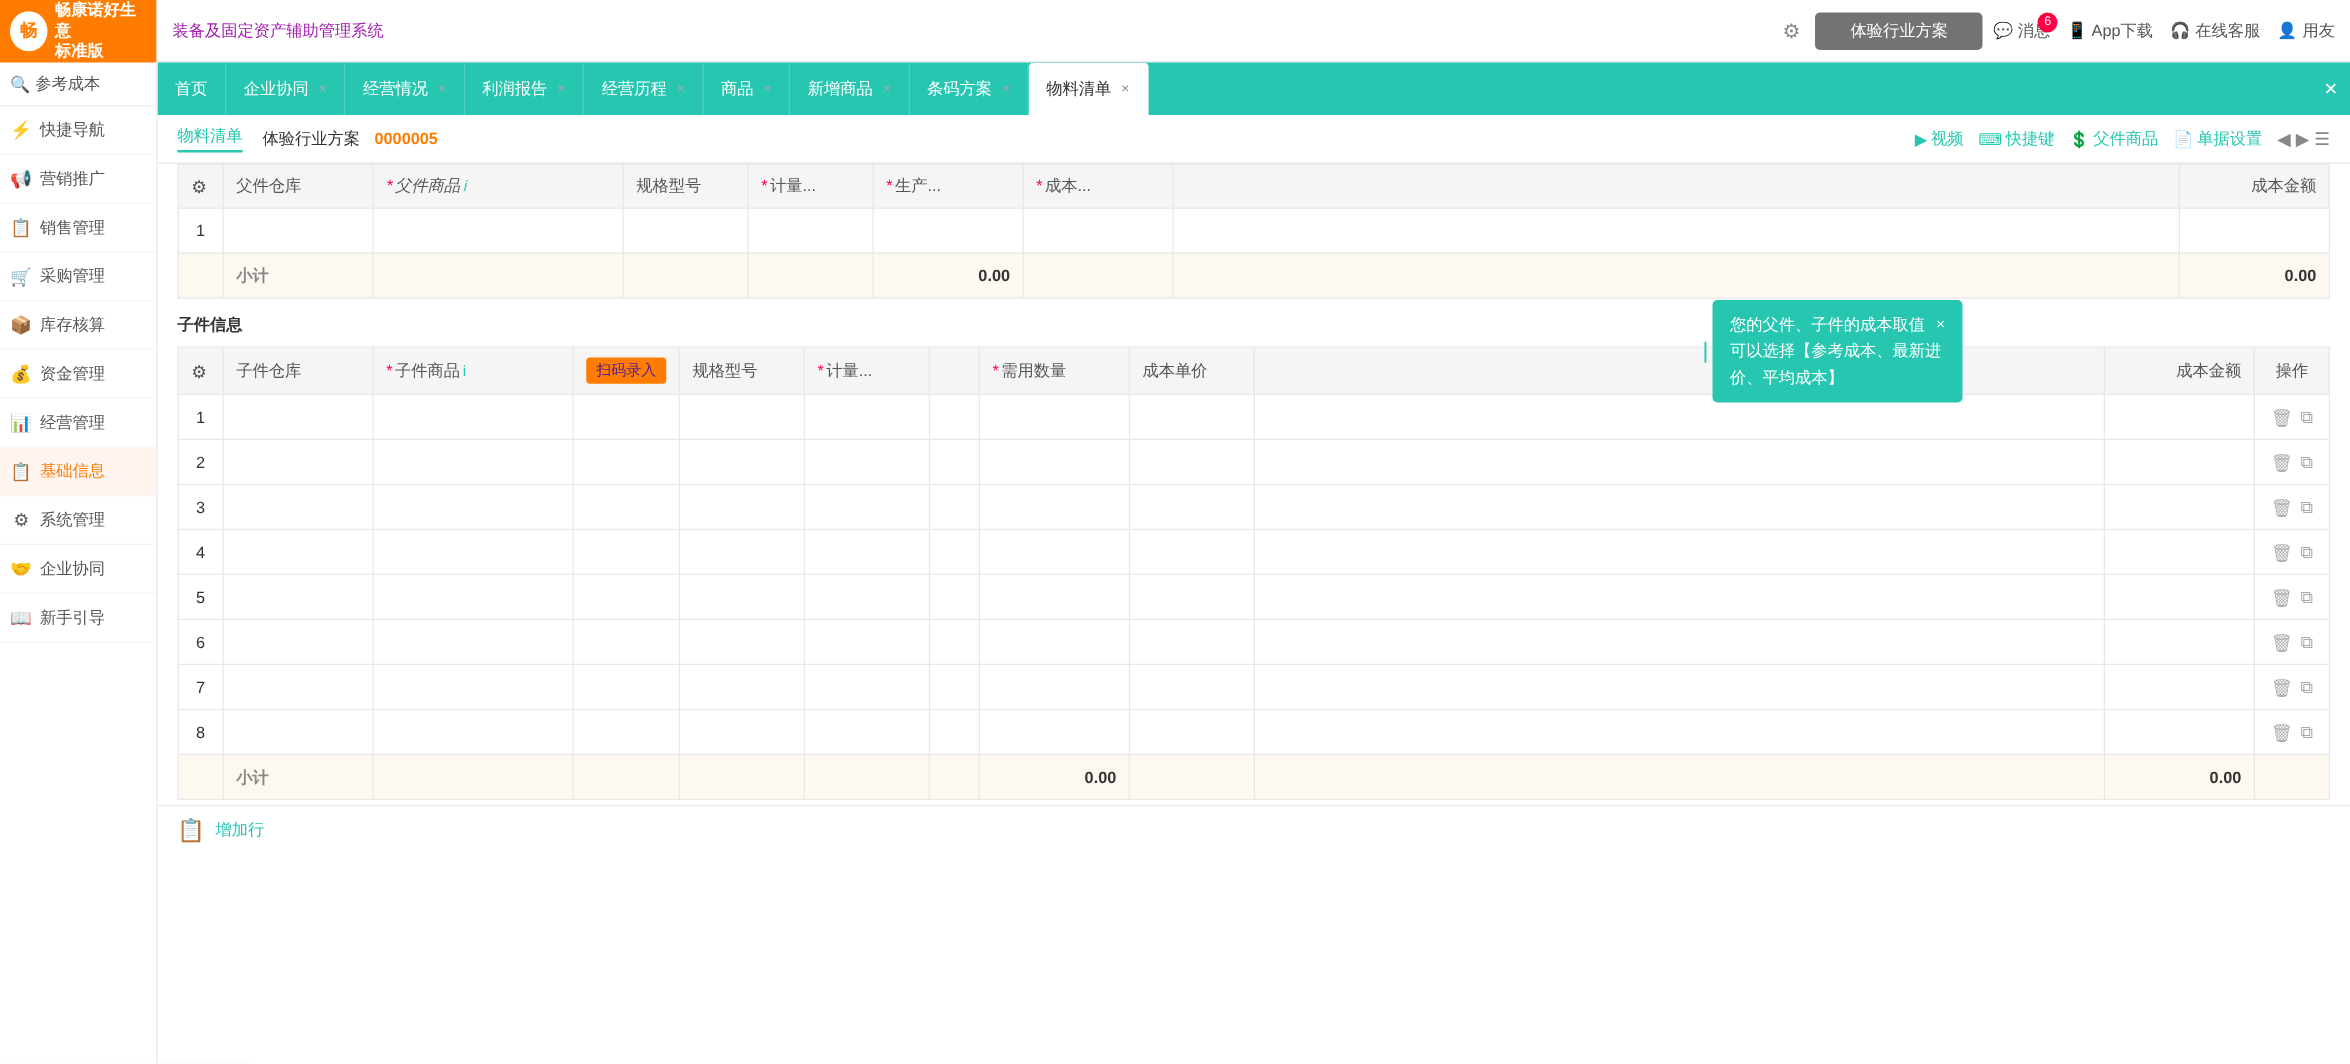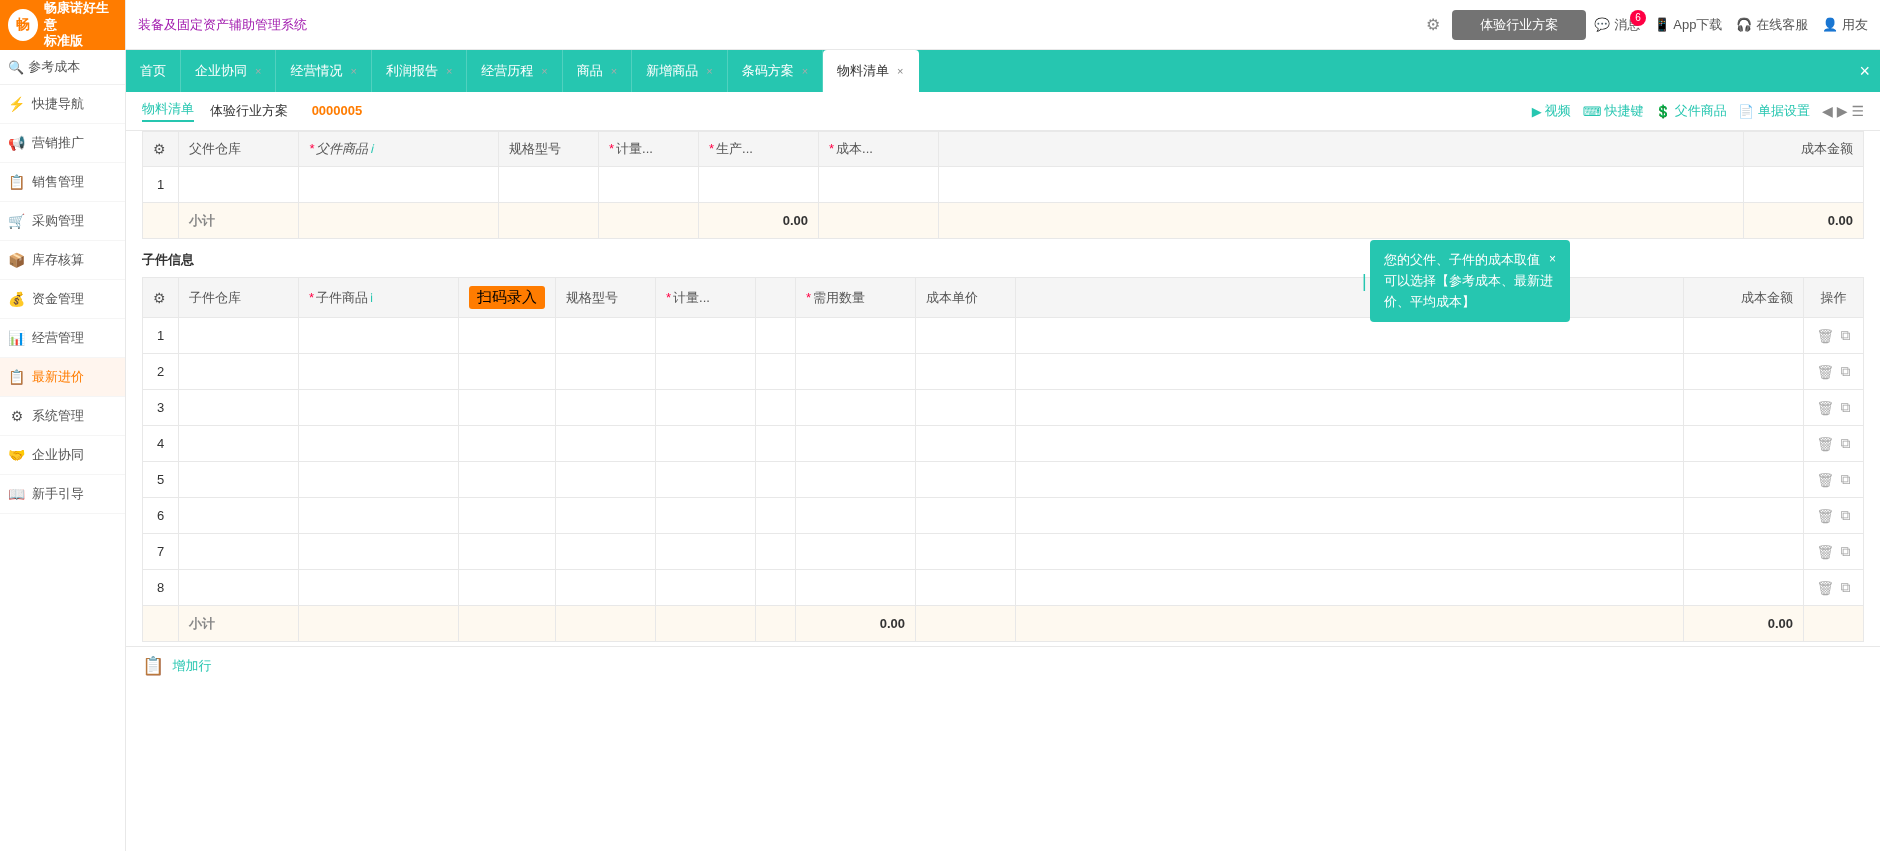--- a/index.html
+++ b/index.html
@@ -232,25 +232,25 @@
       font-weight: bold;
     }
     .table-required { color: #f04; margin-right: 2px; }
     .table-info-icon {
       color: #26c6b0;
       font-size: 12px;
       margin-left: 2px;
     }
     .scan-btn {
       background: #ff7c00;
-      color: #000000;
+      color: #4c1d95;
       border: none;
       border-radius: 3px;
       padding: 2px 8px;
-      font-size: 15px;
+      font-size: 12px;
       cursor: pointer;
     }
     .gear-icon-cell {
       color: #888;
       font-size: 14px;
       text-align: center;
       cursor: pointer;
     }
     .row-num {
       color: #888;
@@ -361,21 +361,21 @@
   <div class="sidebar-nav-item">
     <span class="nav-icon">💰</span>
     <span>资金管理</span>
   </div>
   <div class="sidebar-nav-item">
     <span class="nav-icon">📊</span>
     <span>经营管理</span>
   </div>
   <div class="sidebar-nav-item active">
     <span class="nav-icon">📋</span>
-    <span>最新进价</span>
+    <span>基础信息</span>
   </div>
   <div class="sidebar-nav-item">
     <span class="nav-icon">⚙</span>
     <span>系统管理</span>
   </div>
   <div class="sidebar-nav-item">
     <span class="nav-icon">🤝</span>
     <span>企业协同</span>
   </div>
   <div class="sidebar-nav-item">
@@ -449,21 +449,21 @@
     </div>
     <div style="margin-left:auto; color:#fff; padding: 0 10px; cursor:pointer; font-size:18px;">×</div>
   </div>
 
   <div class="content-area" style="position:relative;">
 
     <div class="sub-header">
       <span class="sub-header-tab">物料清单</span>
       <span class="sub-header-code">
         <span>体验行业方案</span>
-        <span style="margin-left:20px; color:#ff7c00; font-weight:bold;">0000005</span>
+        <span style="margin-left:8px; color:#ff7c00; font-weight:bold;">0000005</span>
       </span>
       <div class="sub-header-actions">
         <span>
           <span>▶</span>
           <span>视频</span>
         </span>
         <span>
           <span>⌨</span>
           <span>快捷键</span>
         </span>

